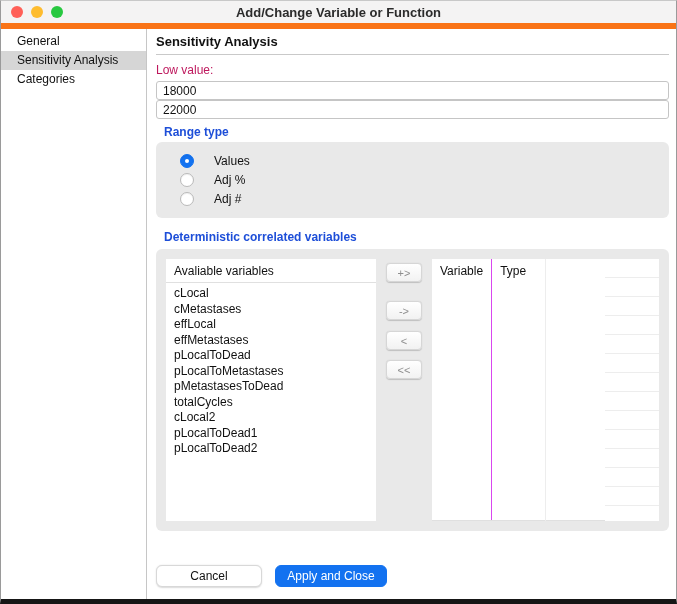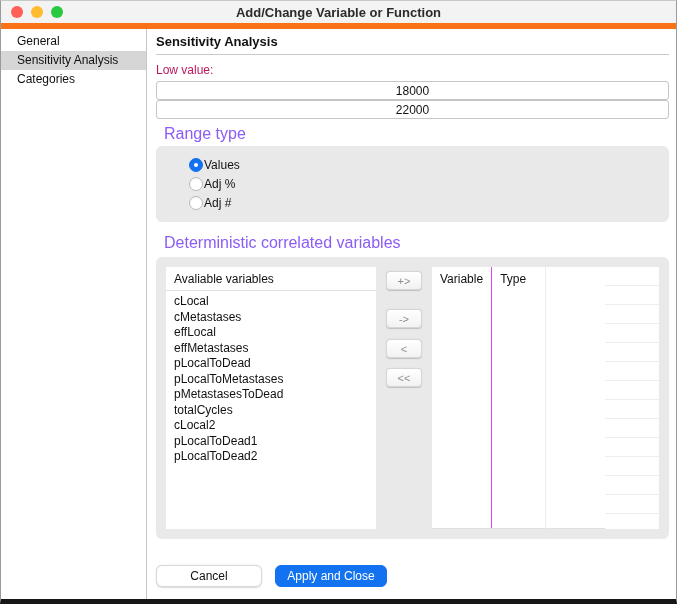--- a/index.html
+++ b/index.html
@@ -27,27 +27,27 @@
   
   .bodyrow{ flex:1; display:flex; min-height:0; }
   .sidebar{ width:146px; flex:0 0 146px; border-right:1px solid #c6c6c6; padding-top:3px; background:#fff; }
   .side-item{ font-size:12px; color:#101010; padding:2px 4px 2px 16px; line-height:15px; cursor:default; }
   .side-item.selected{ background:#d6d6d6; }
   .main{ flex:1; display:flex; flex-direction:column; padding:2px 7px 0 9px; min-height:0; }
   .heading{ font-size:13px; font-weight:bold; color:#111; padding:3px 0 5px 0; border-bottom:1px solid #c9c9c9; }
   .field-label{ font-size:12px; color:#be185d; margin-top:8px; margin-bottom:4px; }
   .text-input{
     width:100%; height:19px; border:1px solid #c5c5c5; border-radius:3px; background:#fff;
-    font-family:"Liberation Sans", sans-serif; font-size:12px; color:#111; padding:0 6px; outline:none;text-align:center;
+    font-family:"Liberation Sans", sans-serif; font-size:12px; color:#111; padding:0 6px; outline:none;
   }
-  .group-label{ font-size:16px; color:#8b5cf6; margin-top:6px; margin-bottom:3px; padding-left:8px; }
+  .group-label{ font-size:12px; color:#1d4ed8; margin-top:6px; margin-bottom:3px; padding-left:8px;font-weight:bold; }
   .corr-label{ margin-top:12px; }
   .panel{ background:#e9e9e9; border-radius:6px; }
   .range-box{ padding:9px 0 9px 21px; }
-  .radio-row{ display:flex; align-items:center; gap:1px; height:18px; margin:1px 12px; font-size:12px; color:#111; cursor:default; }
+  .radio-row{ display:flex; align-items:center; gap:20px; height:18px; margin:1px 3px; font-size:12px; color:#111; cursor:default; }
   .radio{
     width:14px; height:14px; border-radius:50%; background:#fff;
     border:1px solid #b9b9b9; position:relative; flex:0 0 14px;
     box-shadow:inset 0 1px 1px rgba(0,0,0,.06);
   }
   .radio.on{ background:#1372f0; border-color:#1372f0; }
   .radio.on::after{
     content:""; position:absolute; left:4px; top:4px; width:4px; height:4px;
     border-radius:50%; background:#fff;
   }

